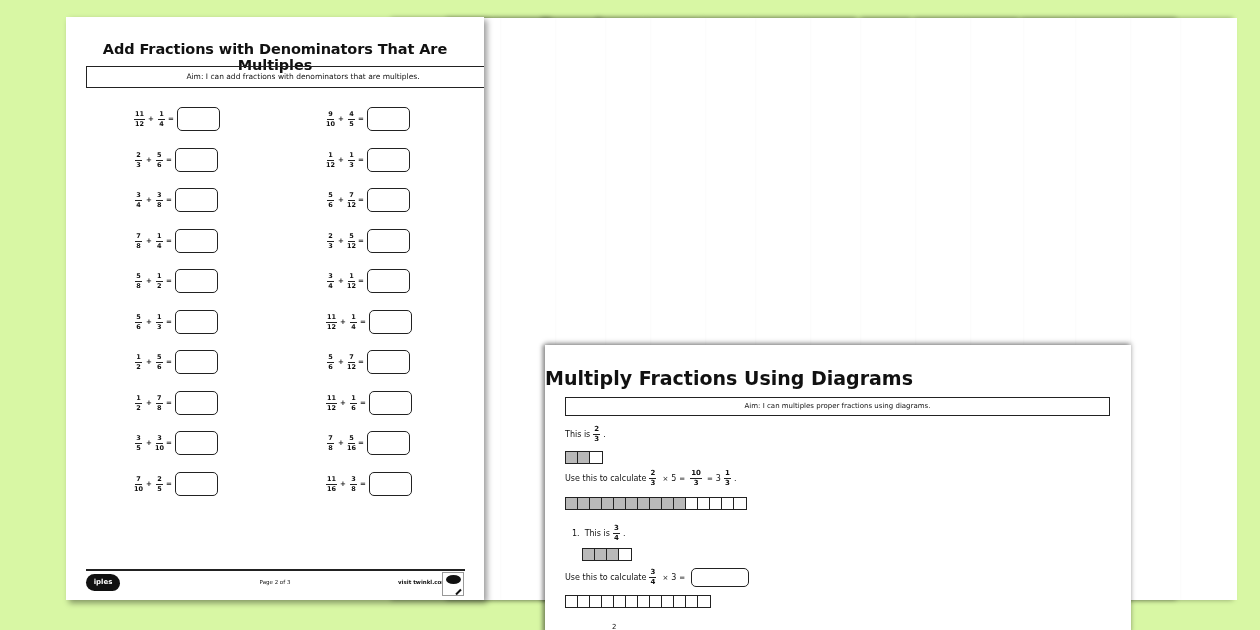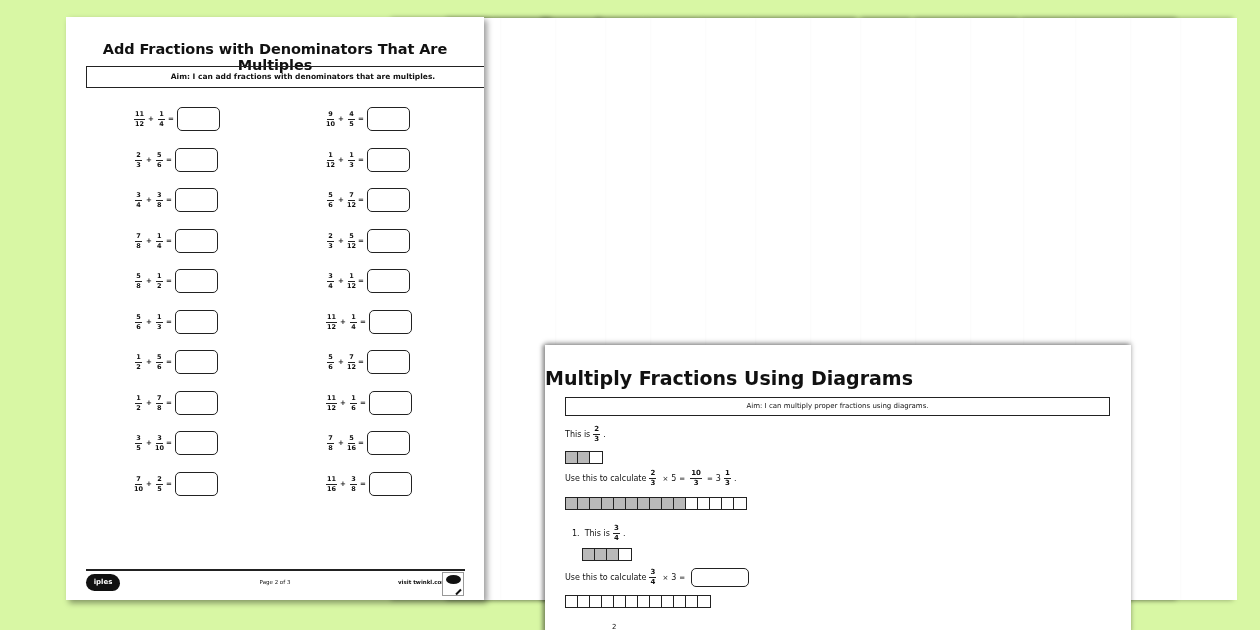--- a/index.html
+++ b/index.html
@@ -99,21 +99,20 @@
       font-weight: bold;
       font-size: 14.5px;
       letter-spacing: -0.1px;
     }
     #sheet-add .aim {
       position: absolute; left: 20px; top: 49px; width: 434px; height: 22px;
       border: 1.5px solid #222;
       font-size: 7.5px;
       text-align: center;
       line-height: 19px;
-      font-weight: bold;
     }
     .eq {
       position: absolute;
       display: flex;
       align-items: center;
       height: 26px;
       font-size: 7px;
       font-weight: bold;
     }
     .frac {
@@ -656,21 +655,21 @@
         <div class="ans-box"></div>
       </div>
       <div class="footer-line"></div>
       <div class="twinkl-logo">iples</div>
       <div class="page-no">Page 2 of 3</div>
       <div class="visit">visit twinkl.com</div>
       <div class="badge" style="left: 376px; top: 555px;"></div>
     </div>
     <div class="sheet" id="sheet-mult">
       <div class="title">Multiply Fractions Using Diagrams</div>
-      <div class="aim">Aim: I can multiply proper fractions using diagrams.</div>
+      <div class="aim">Aim: I can multiples proper fractions using diagrams.</div>
       <div class="line-text" style="left: 20px; top: 81px;"><span>This is</span><span class="frac">
           <span class="num">2</span>
           <span class="den">3</span>
         </span>.</div>
       <div class="bar" style="left: 20px; top: 106px;">
         <span class="f"></span>
         <span class="f"></span>
         <span></span>
       </div>
       <div class="line-text" style="left: 20px; top: 125px;"><span>Use this to calculate</span><span class="frac">

